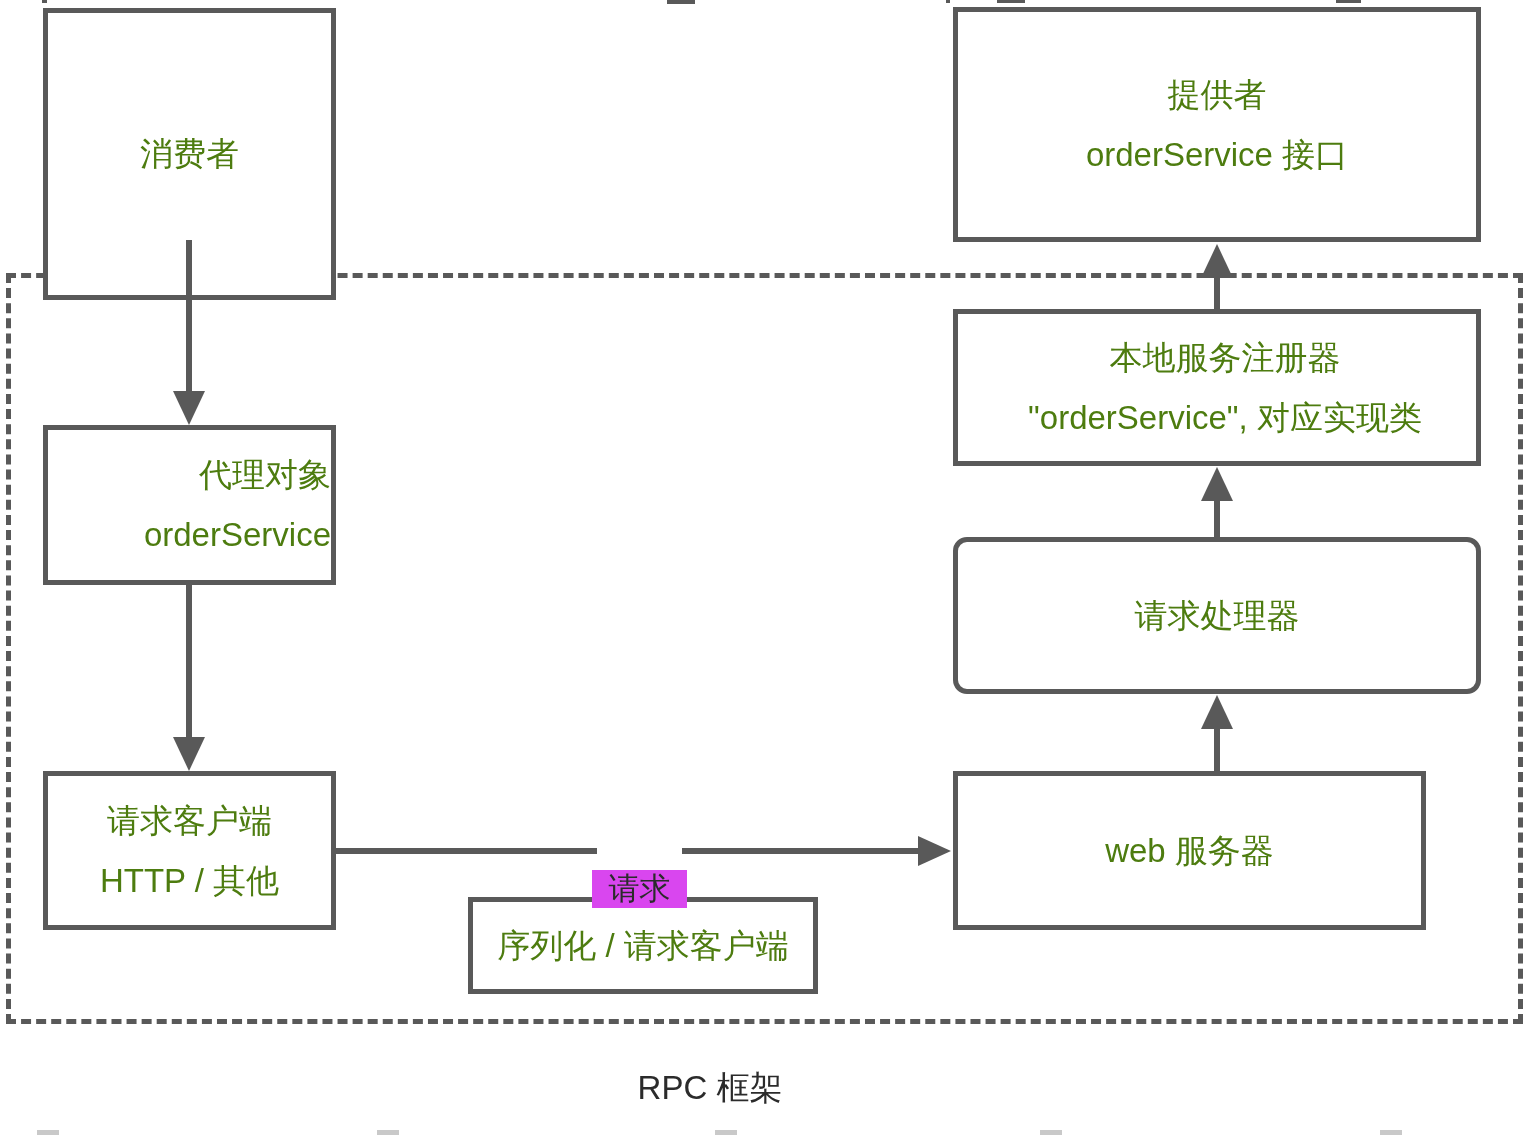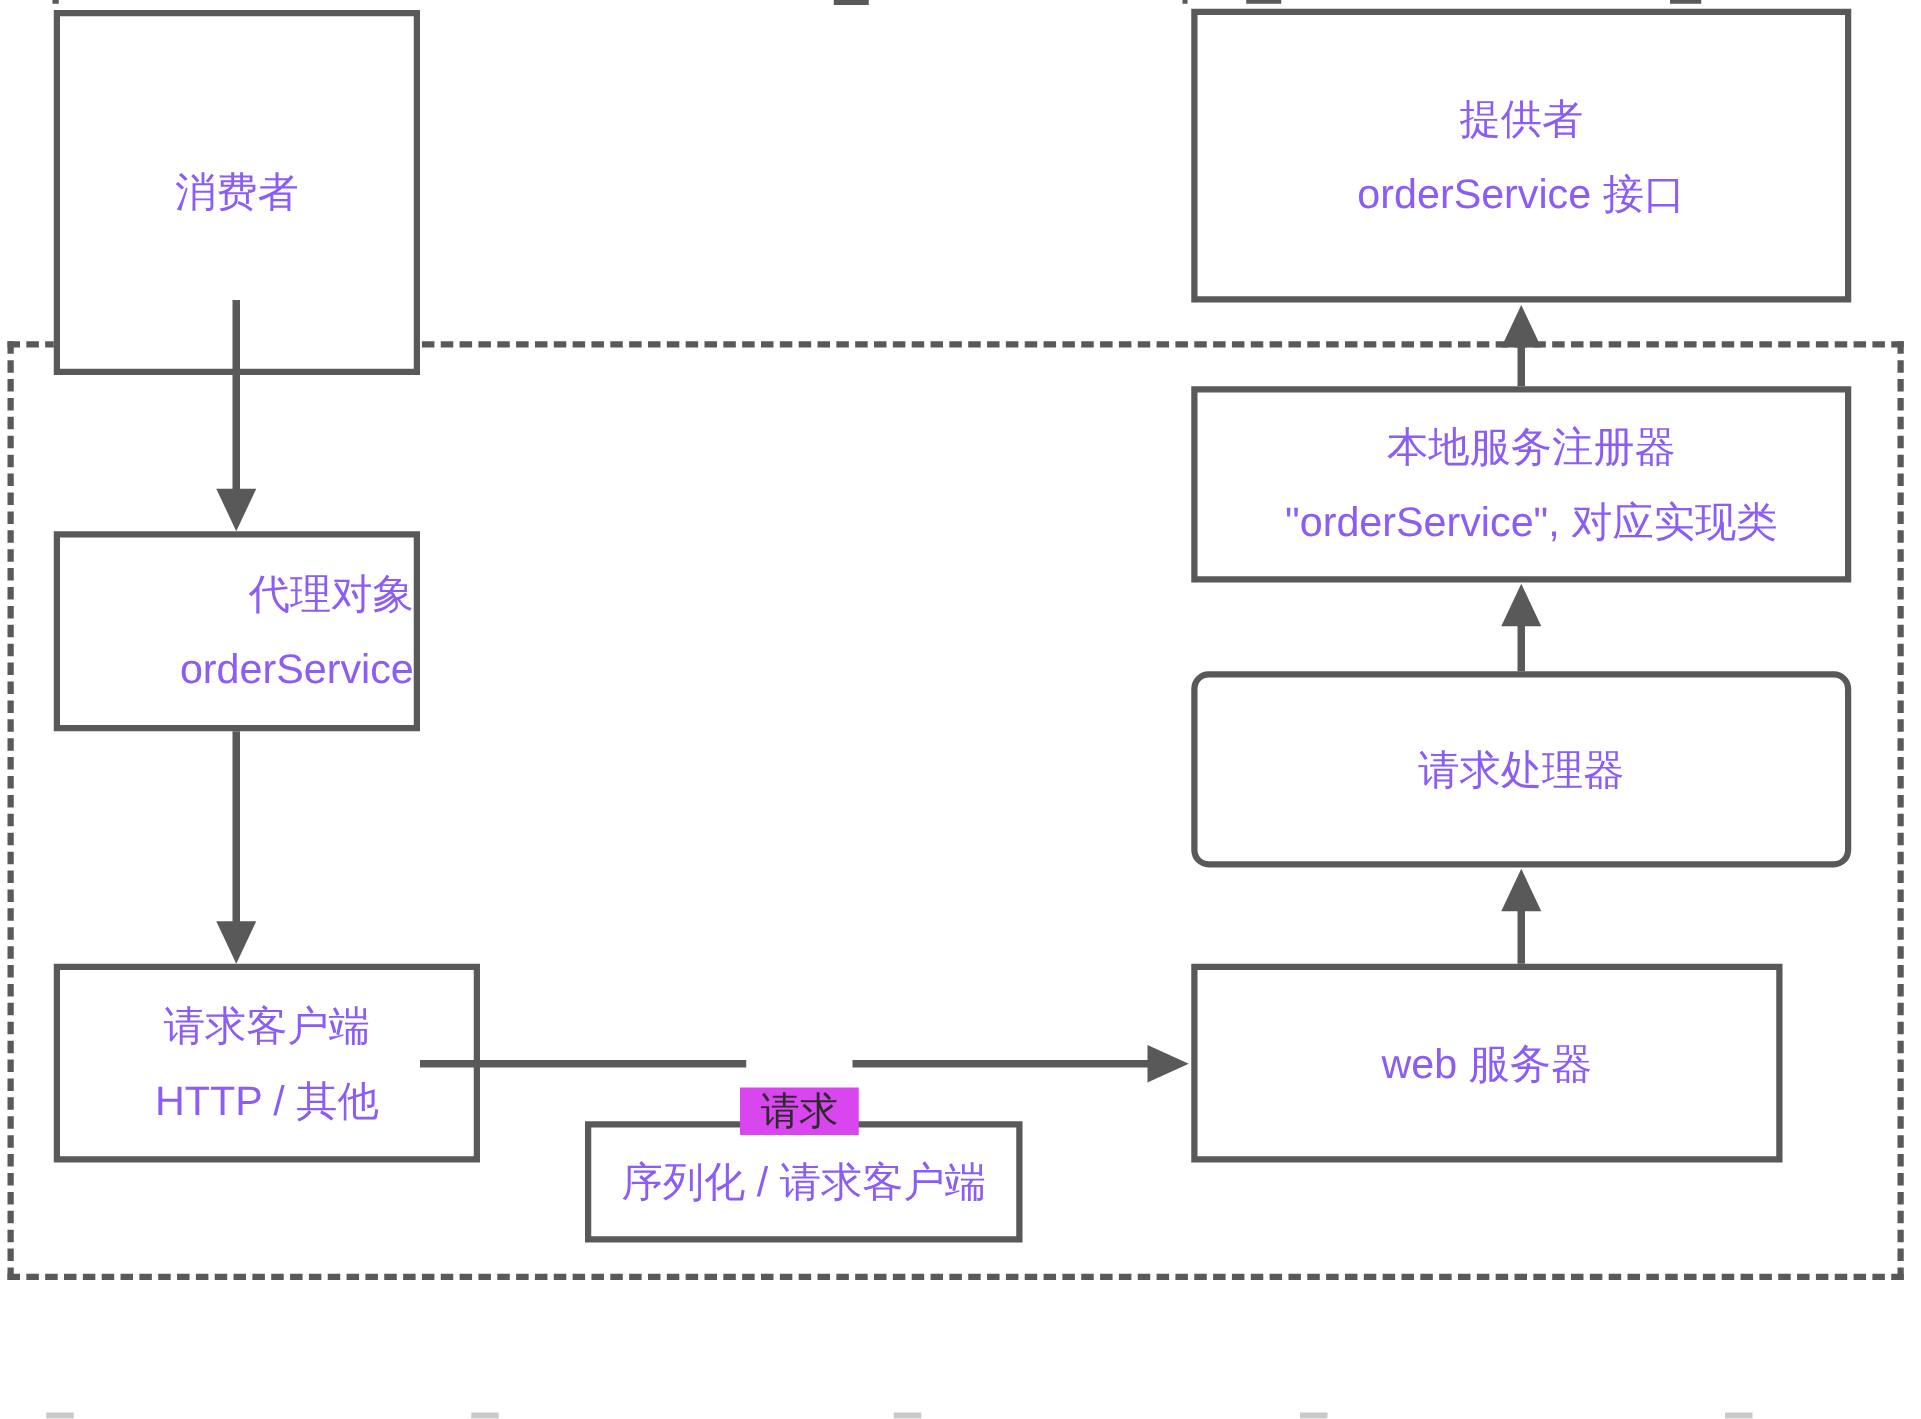--- a/index.html
+++ b/index.html
@@ -27,29 +27,29 @@
   .node {
     position: absolute;
     background: #ffffff;
     border: 5px solid #595959;
     box-sizing: border-box;
     display: flex;
     flex-direction: column;
     align-items: center;
     justify-content: center;
     font-size: 33px;
-    color: #8b5cf6;
+    color: #4d7c0f;
     z-index: 2;
   }
   .node .line { line-height: 60px; white-space: nowrap; }
 
   #node-consumer        { left: 43px;  top: 8px;   width: 293px; height: 292px; }
   #node-provider        { left: 953px; top: 7px;   width: 528px; height: 235px; }
   #node-proxy           { left: 43px;  top: 425px; width: 293px; height: 160px; align-items: flex-end; }
-  #node-client          { left: 43px;  top: 771px; width: 341px; height: 159px; }
+  #node-client          { left: 43px;  top: 771px; width: 293px; height: 159px; }
   #node-registry        { left: 953px; top: 309px; width: 528px; height: 157px; padding-left: 16px; }
   #node-handler         { left: 953px; top: 537px; width: 528px; height: 157px; border-radius: 14px; }
   #node-webserver       { left: 953px; top: 771px; width: 473px; height: 159px; }
   #node-serialization   { left: 468px; top: 897px; width: 350px; height: 97px;  }
 
   
   .vline { position: absolute; width: 6px; background: #595959; z-index: 3; }
   .hline { position: absolute; height: 6px; background: #595959; z-index: 3; }
   .head-down {
     position: absolute; width: 0; height: 0; z-index: 3;
@@ -161,20 +161,21 @@
   <div>
     <div class="head-up" style="left:1201px; top:467px;"></div>
     <div class="vline" style="left:1214px; top:499px; height:38px;"></div>
   </div>
 
   <div>
     <div class="head-up" style="left:1201px; top:244px;"></div>
     <div class="vline" style="left:1214px; top:276px; height:33px;"></div>
   </div>
 
+  <div class="caption">RPC 框架</div>
 
   <div class="sliver" style="left:42px; top:0; width:5px; height:3px;"></div>
   <div class="sliver" style="left:667px; top:0; width:28px; height:4px;"></div>
   <div class="sliver" style="left:946px; top:0; width:4px; height:3px;"></div>
   <div class="sliver" style="left:997px; top:0; width:28px; height:3px;"></div>
   <div class="sliver" style="left:1336px; top:0; width:25px; height:3px;"></div>
   <div class="sliver-faint" style="left:37px; top:1130px; width:22px; height:5px;"></div>
   <div class="sliver-faint" style="left:377px; top:1130px; width:22px; height:5px;"></div>
   <div class="sliver-faint" style="left:715px; top:1130px; width:22px; height:5px;"></div>
   <div class="sliver-faint" style="left:1040px; top:1130px; width:22px; height:5px;"></div>

